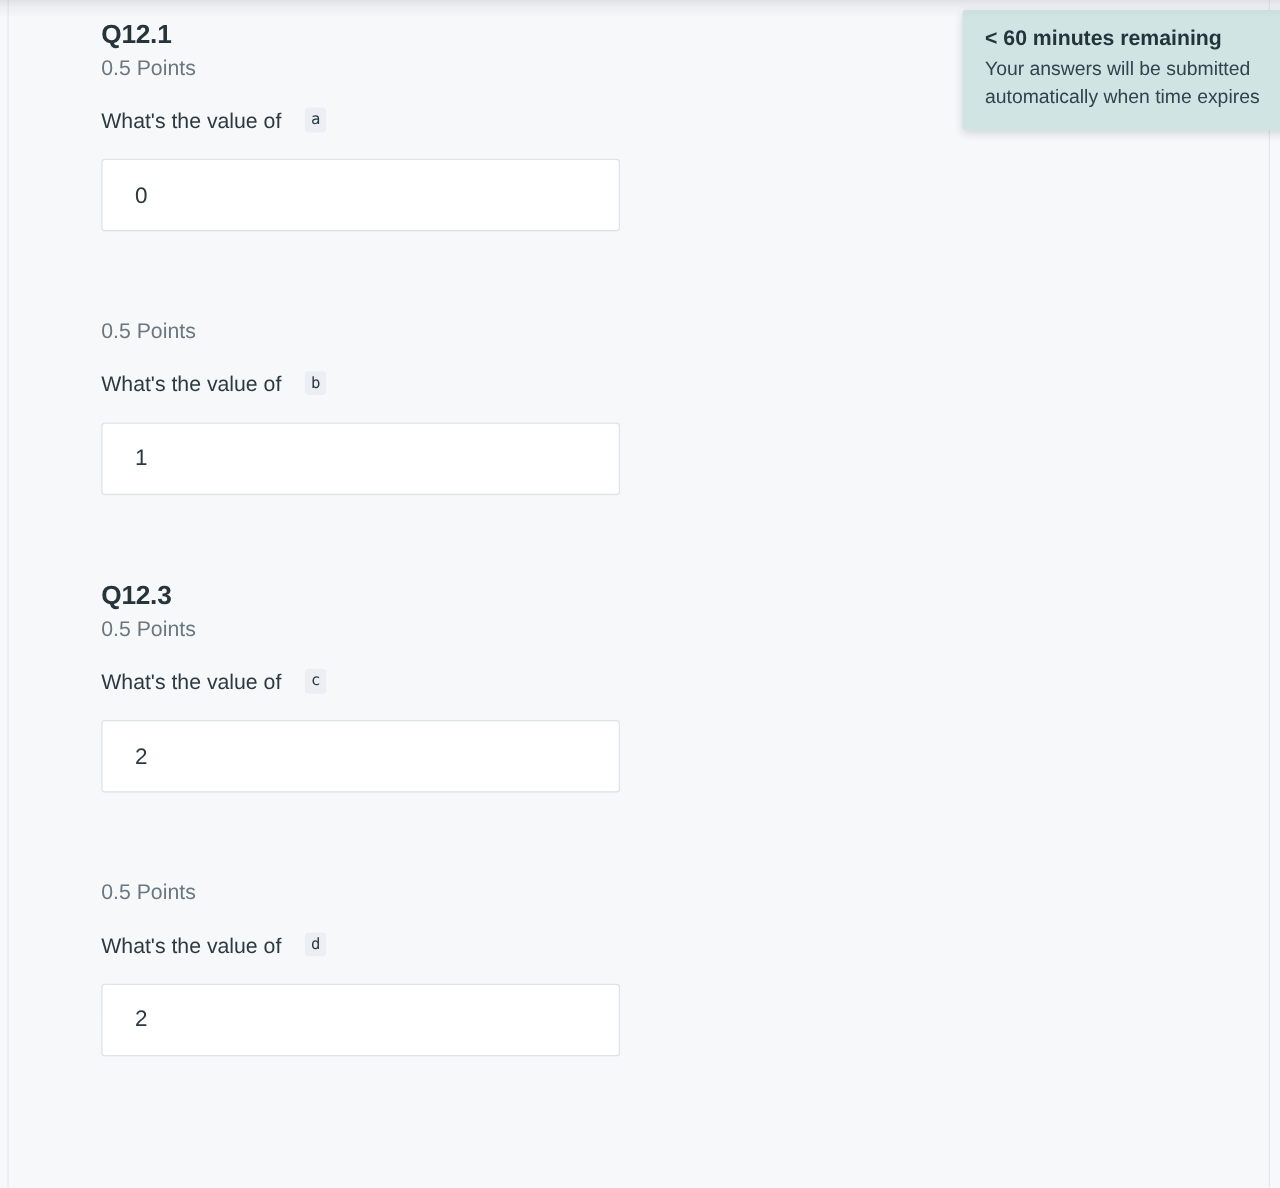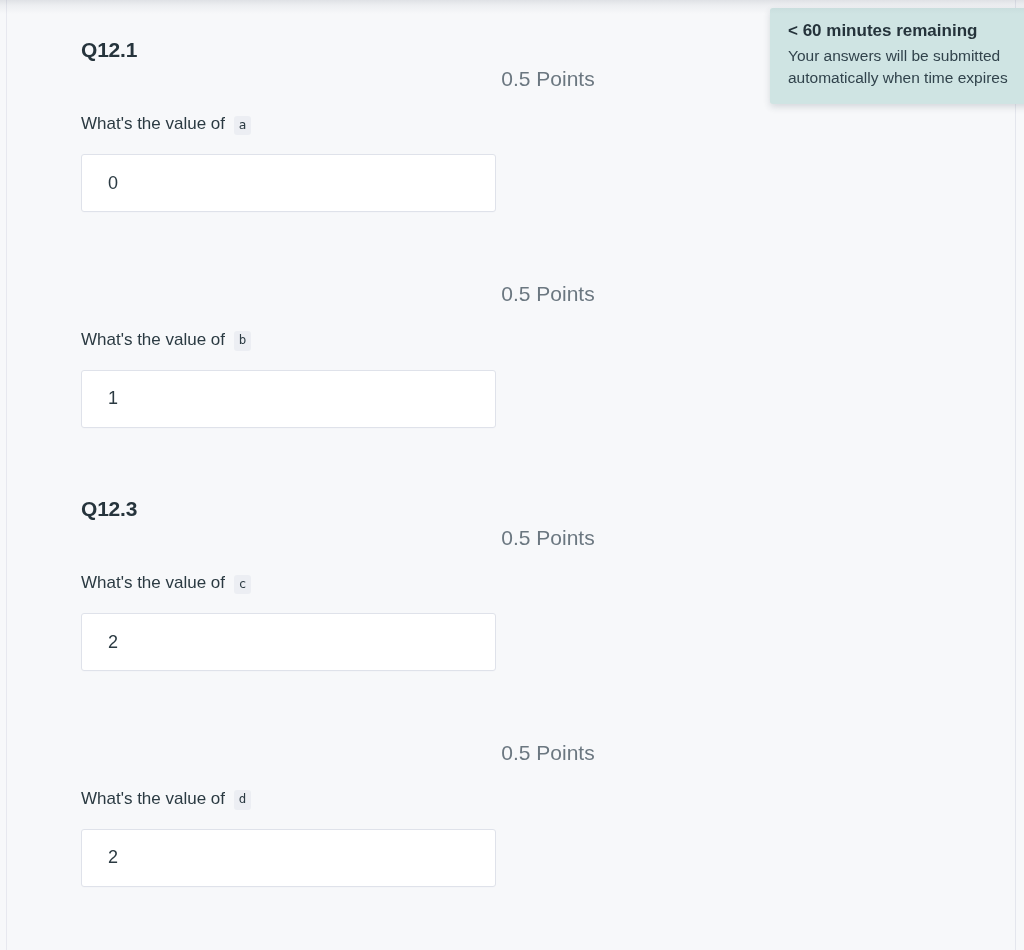--- a/index.html
+++ b/index.html
@@ -53,57 +53,56 @@
     background: #e4e6ed;
     z-index: 5;
   }
 
   
   .questions {
     position: absolute;
     top: 0; left: 7px;
     width: 1008px;
     height: 720px;
-    padding: 38px 0 0 0;
+    padding: 16px 0 0 0;
     z-index: 10;
   }
 
   .question {
     padding: 0 0 0 74px;
     margin-bottom: 69px;
   }
   .question:last-child { margin-bottom: 0; }
 
   .q-title {
     font-size: 21px;
     font-weight: bold;
     color: #26343c;
     letter-spacing: -0.2px;
     line-height: 1.15;
     margin: 0 0 4px 0;
   }
 
   .q-points {
-    font-size: 21px;
+    font-size: 17px;
     font-weight: normal;
     color: #6b7780;
     line-height: 1.25;
     margin: 0 0 21px 0;
-    text-align: center;
   }
 
   .q-prompt {
     font-size: 17px;
     color: #2b3a42;
     line-height: 1.3;
     margin: 0 0 19px 0;
     display: flex;
-    align-items: flex-end;
+    align-items: flex-start;
     flex-wrap: wrap;
-    gap: 2px;
+    gap: 12px;
   }
 
   .q-prompt .ptext { white-space: pre; }
 
   .code-chip {
     display: inline-block;
     font-family: "DejaVu Sans Mono", "Liberation Mono", monospace;
     font-size: 12.5px;
     color: #2b3a42;
     background: #eceef3;

